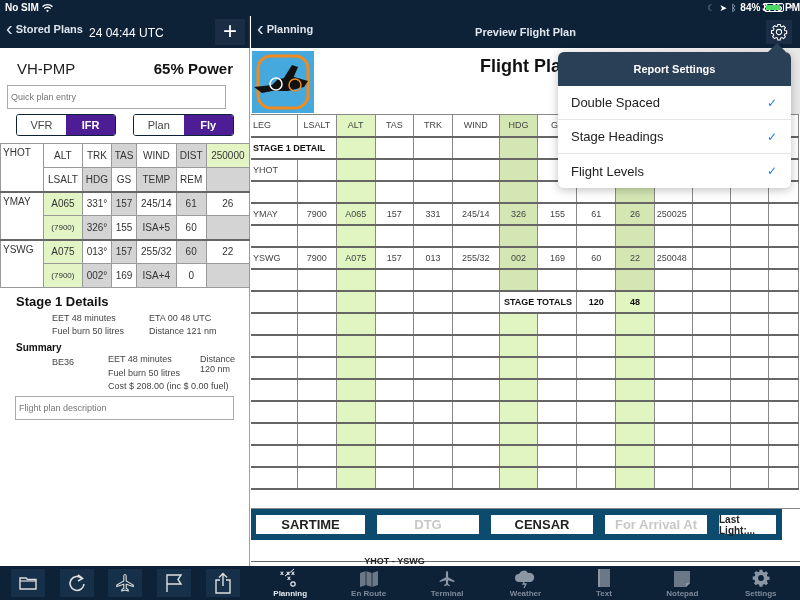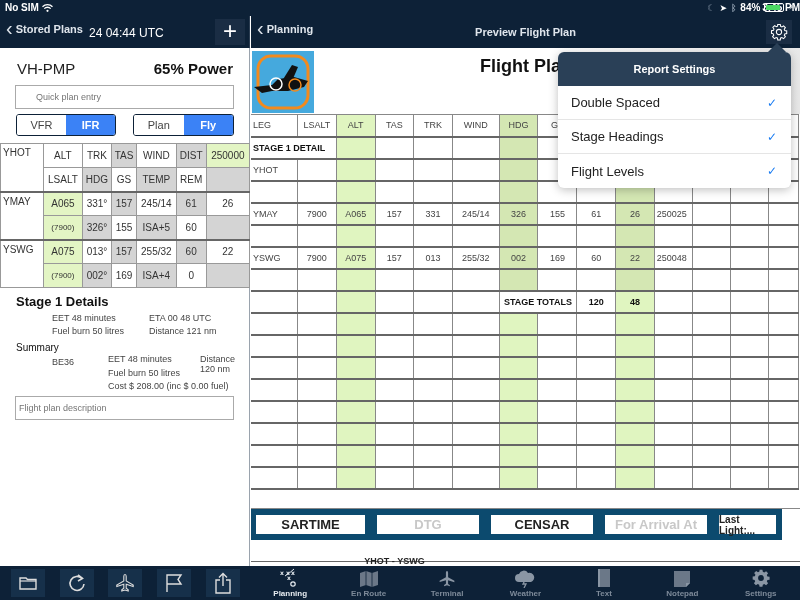--- a/index.html
+++ b/index.html
@@ -20,38 +20,38 @@
   .back .chev { font-size: 20px; font-weight: normal; line-height: 14px; margin-top: -3px; }
   .utc { position: absolute; left: 89px; top: 10px; font-size: 12px; color: #fff; }
   .plus-btn { position: absolute; right: 4px; top: 3px; width: 30px; height: 26px; background: #1a2d44; color: #fff; font-size: 24px; line-height: 24px; text-align: center; font-weight: 300; }
   .nav-title { position: absolute; left: 0; width: 549px; text-align: center; top: 10px; font-size: 11px; font-weight: bold; color: #dfe5ec; }
   .gear-btn { position: absolute; right: 8px; top: 4px; width: 26px; height: 24px; background: #1a2d44; display: flex; align-items: center; justify-content: center; }
 
   
   .left-pane { position: absolute; top: 48px; left: 0; width: 250px; height: 518px; background: #fff; border-right: 1px solid #9aa3ad; }
   .reg { position: absolute; left: 17px; top: 12px; font-size: 15px; color: #222; }
   .power { position: absolute; right: 16px; top: 12px; font-size: 15px; font-weight: bold; color: #111; }
-  .quick-input { position: absolute; left: 15px; top: 37px; width: 219px; height: 24px; border: 1px solid #aaa; font-size: 9px; color: #bbb; padding: 6px 20px; font-family: inherit; }
+  .quick-input { position: absolute; left: 7px; top: 37px; width: 219px; height: 24px; border: 1px solid #aaa; font-size: 9px; color: #bbb; padding: 6px 3px; font-family: inherit; }
   .seg { position: absolute; top: 66px; height: 22px; display: flex; border: 1px solid #0d2137; border-radius: 3px; overflow: hidden; font-size: 11px; }
   .seg div { flex: 1; text-align: center; line-height: 20px; color: #444; background: #fff; cursor: pointer; }
-  .seg div.active { background: #3b82f6; color: #fff; font-weight: bold; }
+  .seg div.active { background: #4c1d95; color: #fff; font-weight: bold; }
   .seg.ifr { left: 16px; width: 100px; }
   .seg.fly { left: 133px; width: 101px; }
 
   .ltable { position: absolute; top: 95px; left: 0; width: 250px; border-collapse: collapse; font-size: 10px; }
   .ltable td { border: 1px solid #999; height: 24px; text-align: center; color: #333; }
   .ltable td.wp { text-align: left; vertical-align: top; padding: 3px 2px; width: 43px; font-size: 10px; }
   .ltable td.grey { background: #d4d4d4; }
   .ltable td.green { background: #e3f5c4; }
   .ltable td.small { font-size: 8px; }
   .ltable tr.sep td { border-top: 2px solid #666; }
 
   .stage-title { position: absolute; left: 16px; top: 246px; font-size: 13px; font-weight: bold; color: #111; }
   .det { position: absolute; font-size: 9px; color: #444; padding-left: 36px; }
-  .summ-title { position: absolute; left: 16px; top: 294px; font-size: 10px; font-weight: normal; color: #111; }
+  .summ-title { position: absolute; left: 16px; top: 294px; font-size: 10px; font-weight: bold; color: #111; }
   .desc-input { position: absolute; left: 15px; top: 348px; width: 219px; height: 24px; border: 1px solid #aaa; font-size: 9px; color: #bbb; padding: 6px 3px; font-family: inherit; }
 
   
   .ltoolbar { position: absolute; left: 0; top: 566px; width: 251px; height: 34px; background: #0d2137; display: flex; justify-content: space-around; align-items: center; padding: 0 4px; }
   .ltoolbar .tb { width: 34px; height: 28px; background: #16304a; display: flex; align-items: center; justify-content: center; }
 
   
   .right-pane { position: absolute; top: 48px; left: 251px; width: 549px; height: 518px; background: #fff; overflow: hidden; }
   .header-band { position: absolute; left: 0; top: 0; width: 549px; height: 66px; background: linear-gradient(90deg, #fff 0%, #fff 55%, #e8e8e8 100%); }
   .logo { position: absolute; left: 1px; top: 3px; width: 62px; height: 62px; background: #45a9dd; }

